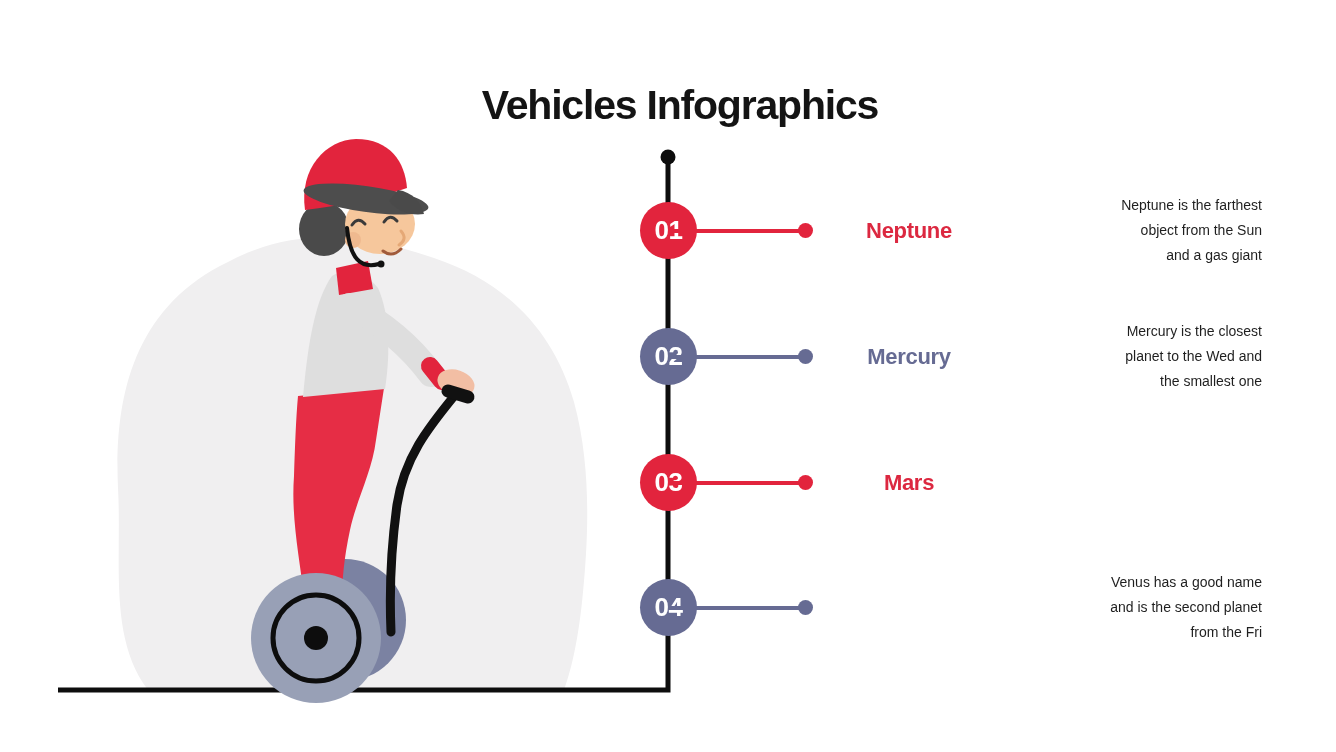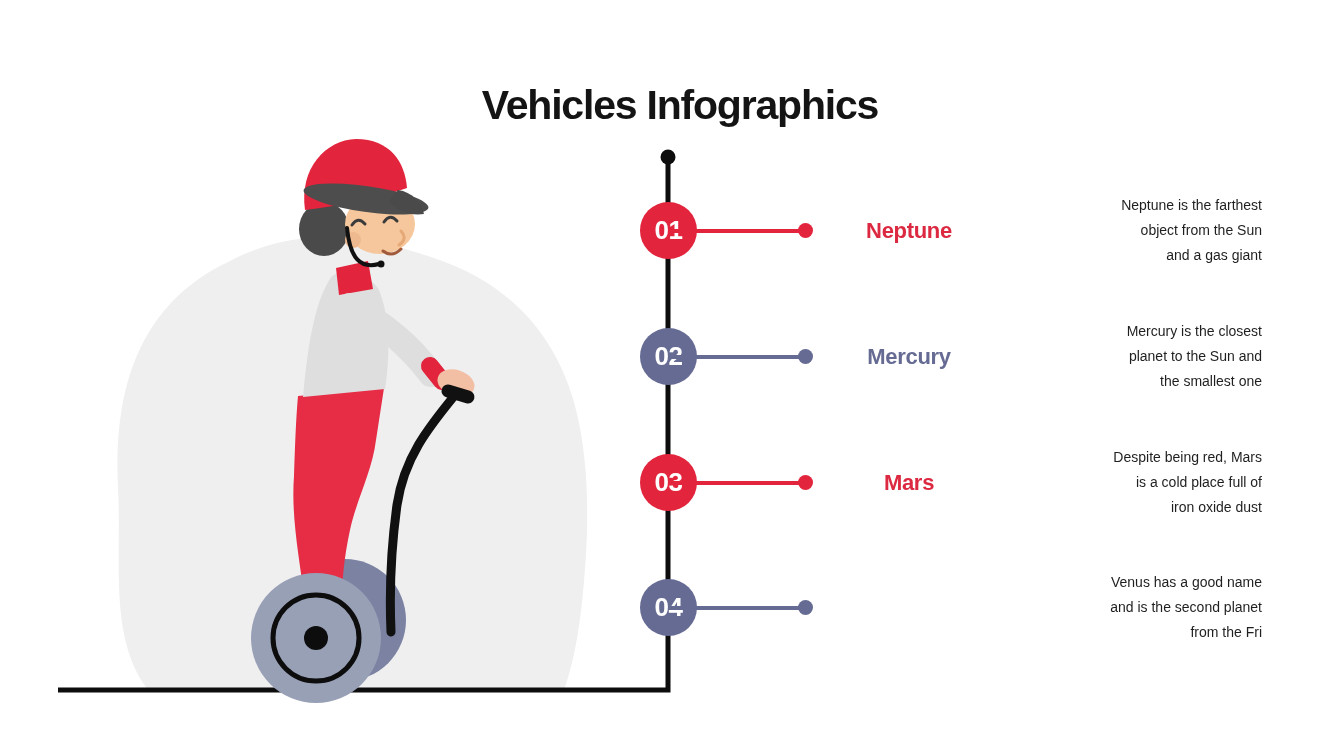--- a/index.html
+++ b/index.html
@@ -98,34 +98,31 @@
   </div>
 
   <div class="row row2">
     <div class="node bg-slate">
       <span>02</span>
     </div>
     <div class="connector bg-slate"></div>
     <div class="enddot bg-slate"></div>
     <div class="label tx-slate">Mercury</div>
     <div class="desc">Mercury is the closest
-planet to the Sun and
+planet to the Wed and
 the smallest one</div>
   </div>
 
   <div class="row row3">
     <div class="node bg-red">
       <span>03</span>
     </div>
     <div class="connector bg-red"></div>
     <div class="enddot bg-red"></div>
     <div class="label tx-red">Mars</div>
-    <div class="desc">Despite being red, Mars
-is a cold place full of
-iron oxide dust</div>
   </div>
 
   <div class="row row4">
     <div class="node bg-slate">
       <span>04</span>
     </div>
     <div class="connector bg-slate"></div>
     <div class="enddot bg-slate"></div>
     <div class="desc">Venus has a good name
 and is the second planet

